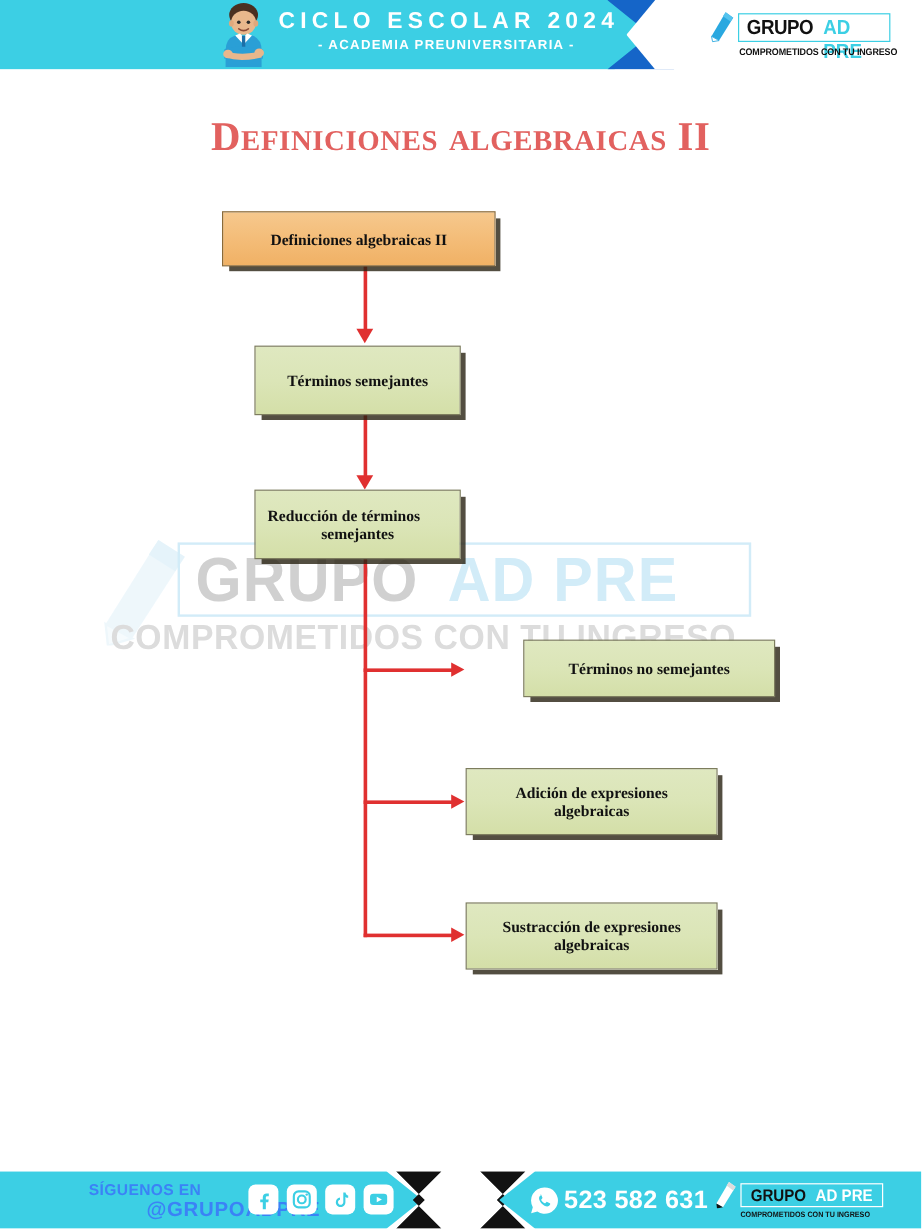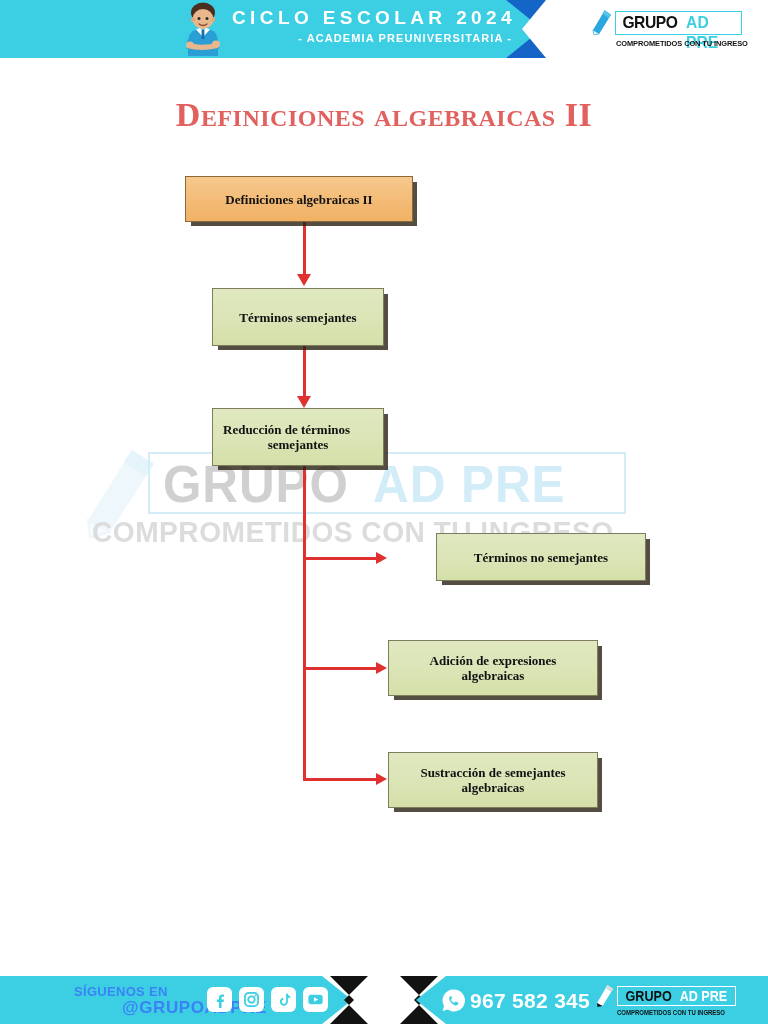--- a/index.html
+++ b/index.html
@@ -33,21 +33,21 @@
   .mascot { position: absolute; left: 176px; top: 2px; width: 54px; height: 54px; }
 
   .header-text { position: absolute; left: 232px; top: 6px; width: 280px; text-align: center; }
   .header-title {
     color: #ffffff; font-weight: 700; font-size: 19px; letter-spacing: 4.4px;
     font-family: "Liberation Sans", sans-serif; line-height: 24px;
     white-space: nowrap;
   }
   .header-sub {
     color: #ffffff; font-weight: 700; font-size: 11px; letter-spacing: 1.1px;
-    line-height: 16px; white-space: nowrap; text-align: right;
+    line-height: 16px; white-space: nowrap;
   }
 
   
   .hlogo { position: absolute; left: 592px; top: 9px; width: 150px; height: 42px; }
   .hlogo-row { display: flex; align-items: center; height: 27px; }
   .hlogo-pencil { width: 22px; height: 27px; margin-right: 3px; }
   .hlogo-box {
     border: 1.5px solid #3ccfe4; padding: 1px 5px 1px 4px;
     display: flex; align-items: baseline; gap: 4px; height: 24px;
   }
@@ -284,21 +284,21 @@
 
     <div class="node node-green node-center" style="left:388px; top:640px; width:210px; height:56px;">
       <div class="node-inner">
         <div>Adición de expresiones</div>
         <div>algebraicas</div>
       </div>
     </div>
 
     <div class="node node-green node-center" style="left:388px; top:752px; width:210px; height:56px;">
       <div class="node-inner">
-        <div>Sustracción de semejantes</div>
+        <div>Sustracción de expresiones</div>
         <div>algebraicas</div>
       </div>
     </div>
   </div>
 
   <div class="footer">
     <div class="footer-left-band"></div>
     <div class="bowtie-a"></div>
     <div class="bowtie-b"></div>
     <div class="footer-right-band"></div>
@@ -332,21 +332,21 @@
           <path d="M8.2 7.3 L13.2 10 L8.2 12.7 Z" fill="#ffffff"></path>
         </svg>
       </div>
     </div>
 
     <svg class="wa-icon" viewBox="0 0 25 25">
       <path d="M12.5 1.5A11 11 0 0 0 3 18l-1.4 5 5.2-1.4A11 11 0 1 0 12.5 1.5z" fill="#ffffff"></path>
       <path d="M9.2 7.2c.3 0 .6 0 .8.5l1 2.3c.1.3 0 .5-.2.7l-.7.8c-.2.2-.2.4 0 .7.6 1 1.7 2 2.8 2.5.3.1.5.1.7-.1l.8-.9c.2-.2.4-.2.6-.1l2.2 1.1c.4.2.4.5.3.8-.3 1-1.4 1.9-2.5 1.9-2.9 0-6.7-3.7-6.8-6.8 0-1.2.8-2.3 1.9-2.5z" fill="#3ccfe4"></path>
     </svg>
 
-    <div class="f-phone">967 582 345</div>
+    <div class="f-phone">523 582 631</div>
 
     <div class="flogo">
       <div class="flogo-row">
         <svg class="flogo-pencil" viewBox="0 0 18 22">
           <path d="M11.5 0 L17 4 L6.5 21 L1 18 Z" fill="#ffffff"></path>
           <path d="M11.5 0 L17 4 L15 7 L9.5 3 Z" fill="#dcdcdc"></path>
           <path d="M1 18 L6.5 21 L1.5 22 Z" fill="#121212"></path>
         </svg>
         <div class="flogo-box">
           <span class="flogo-g">GRUPO</span>

